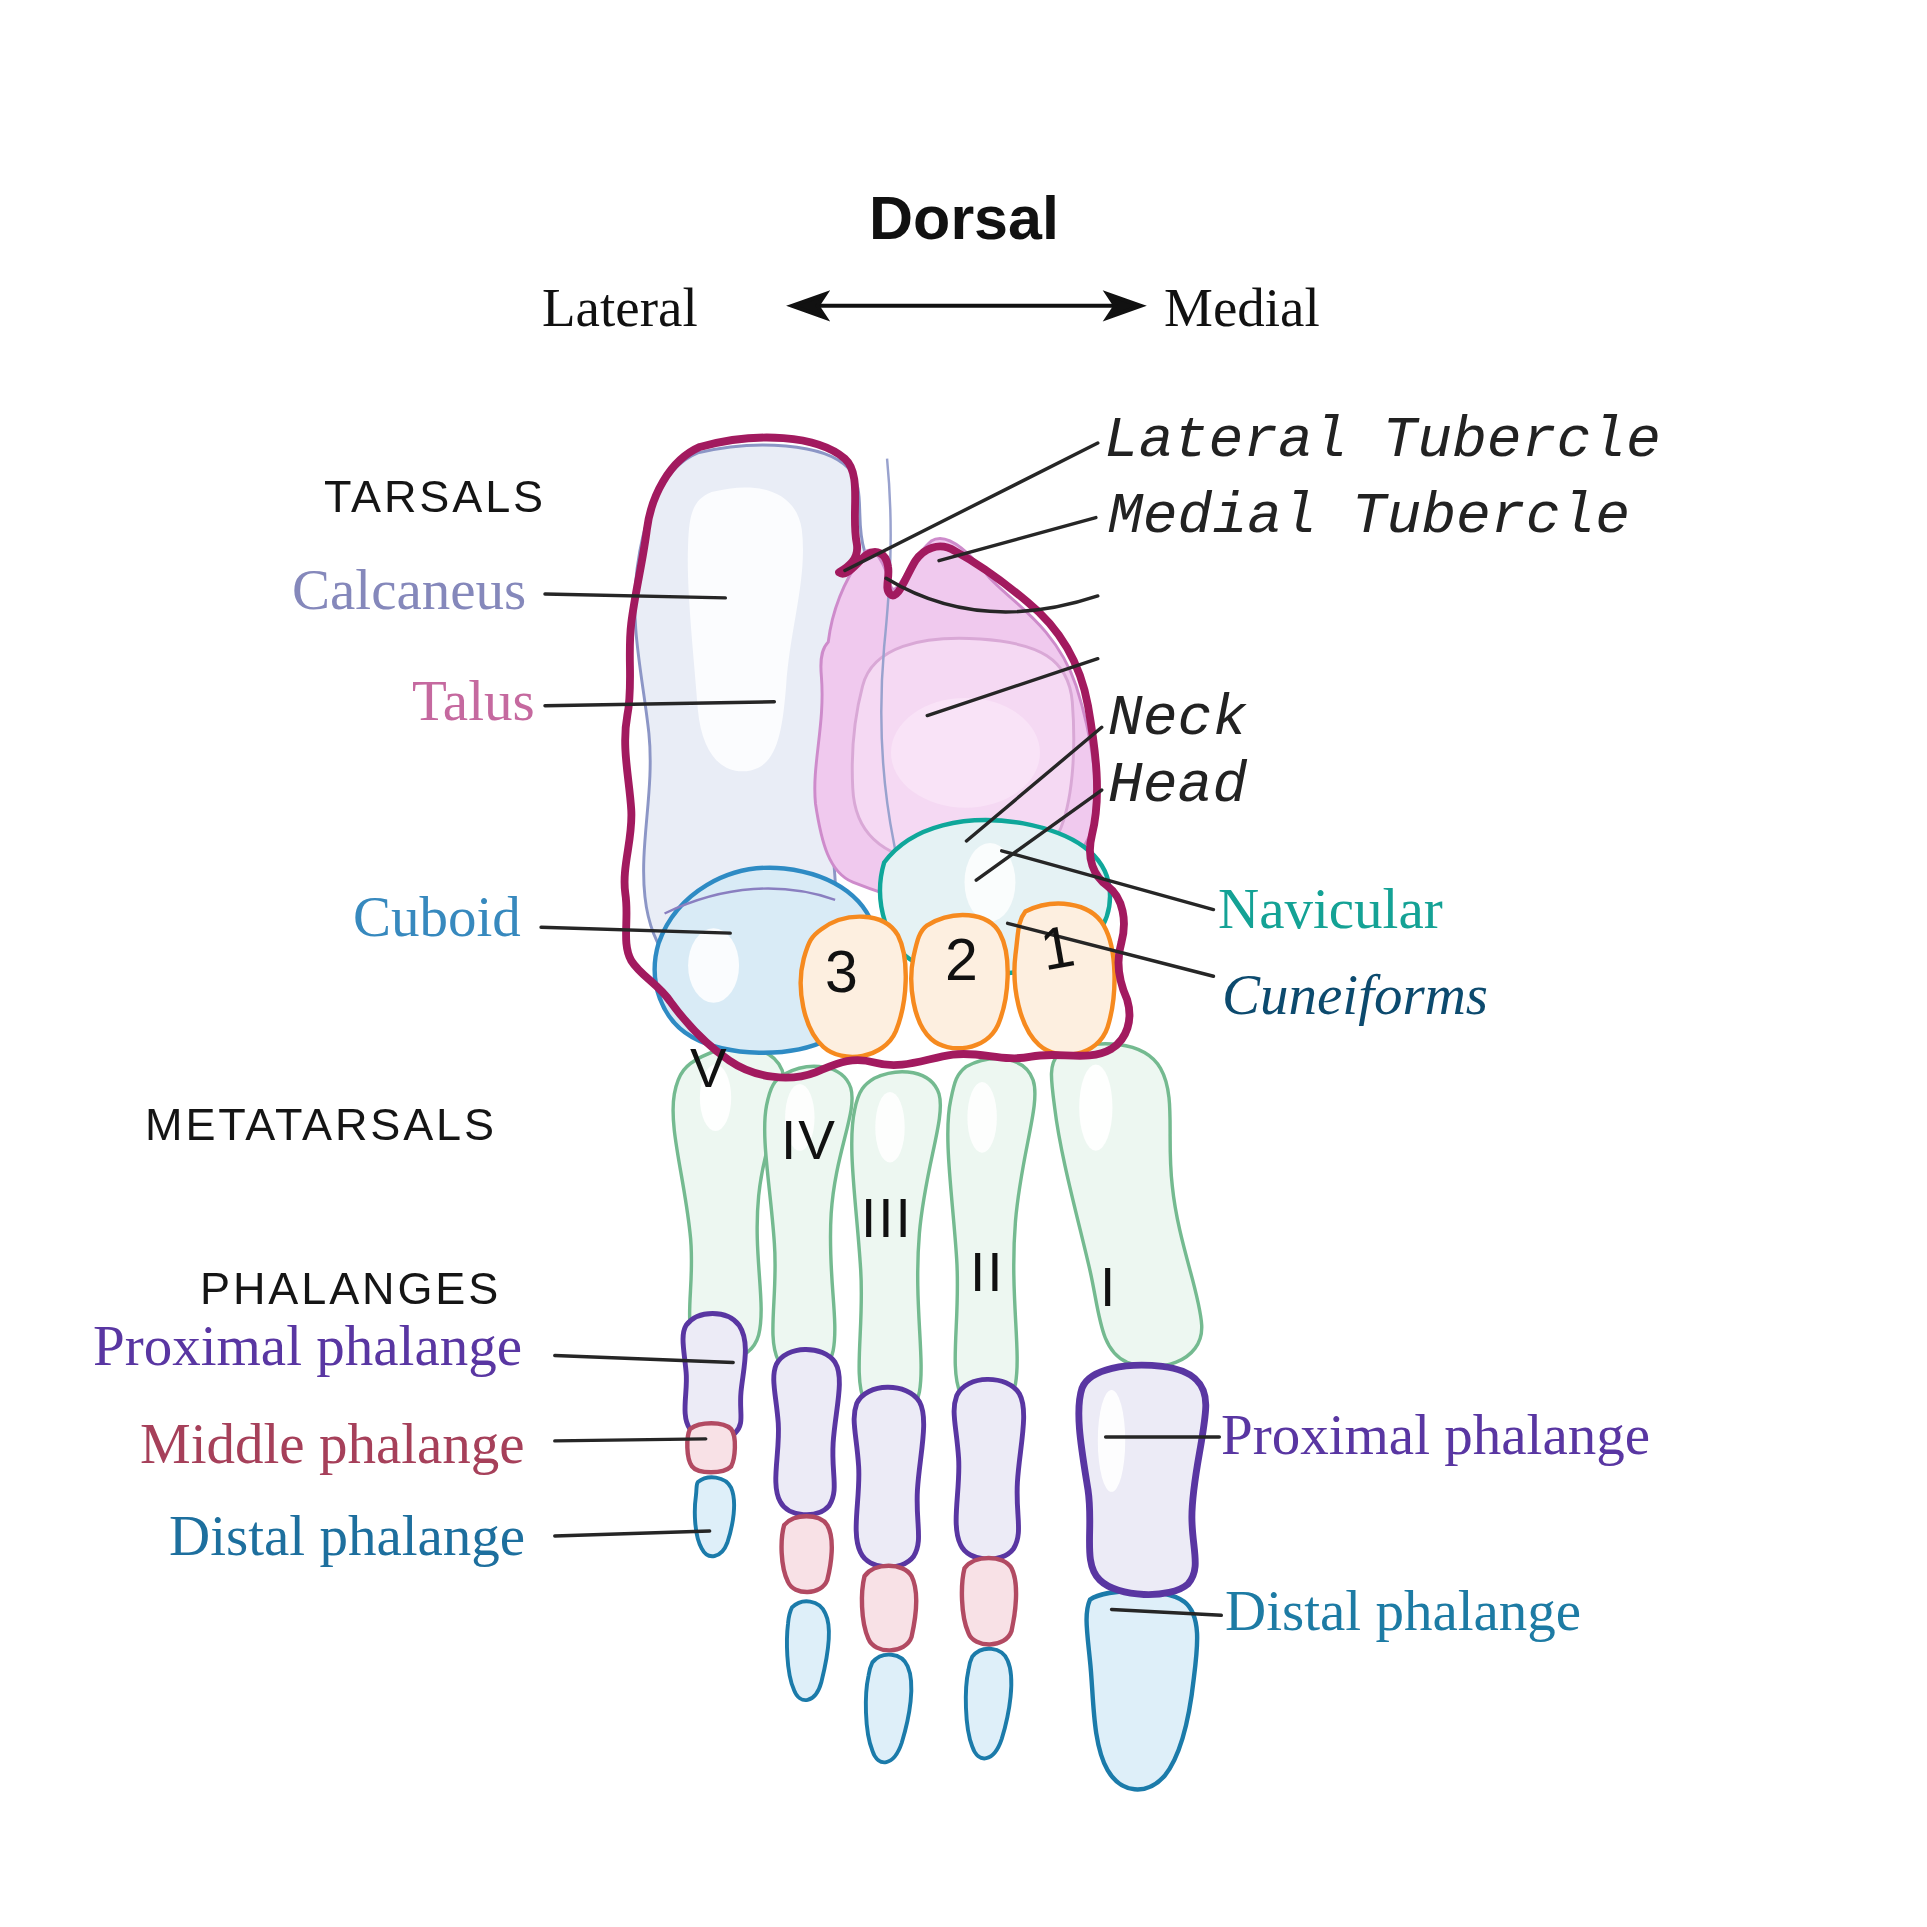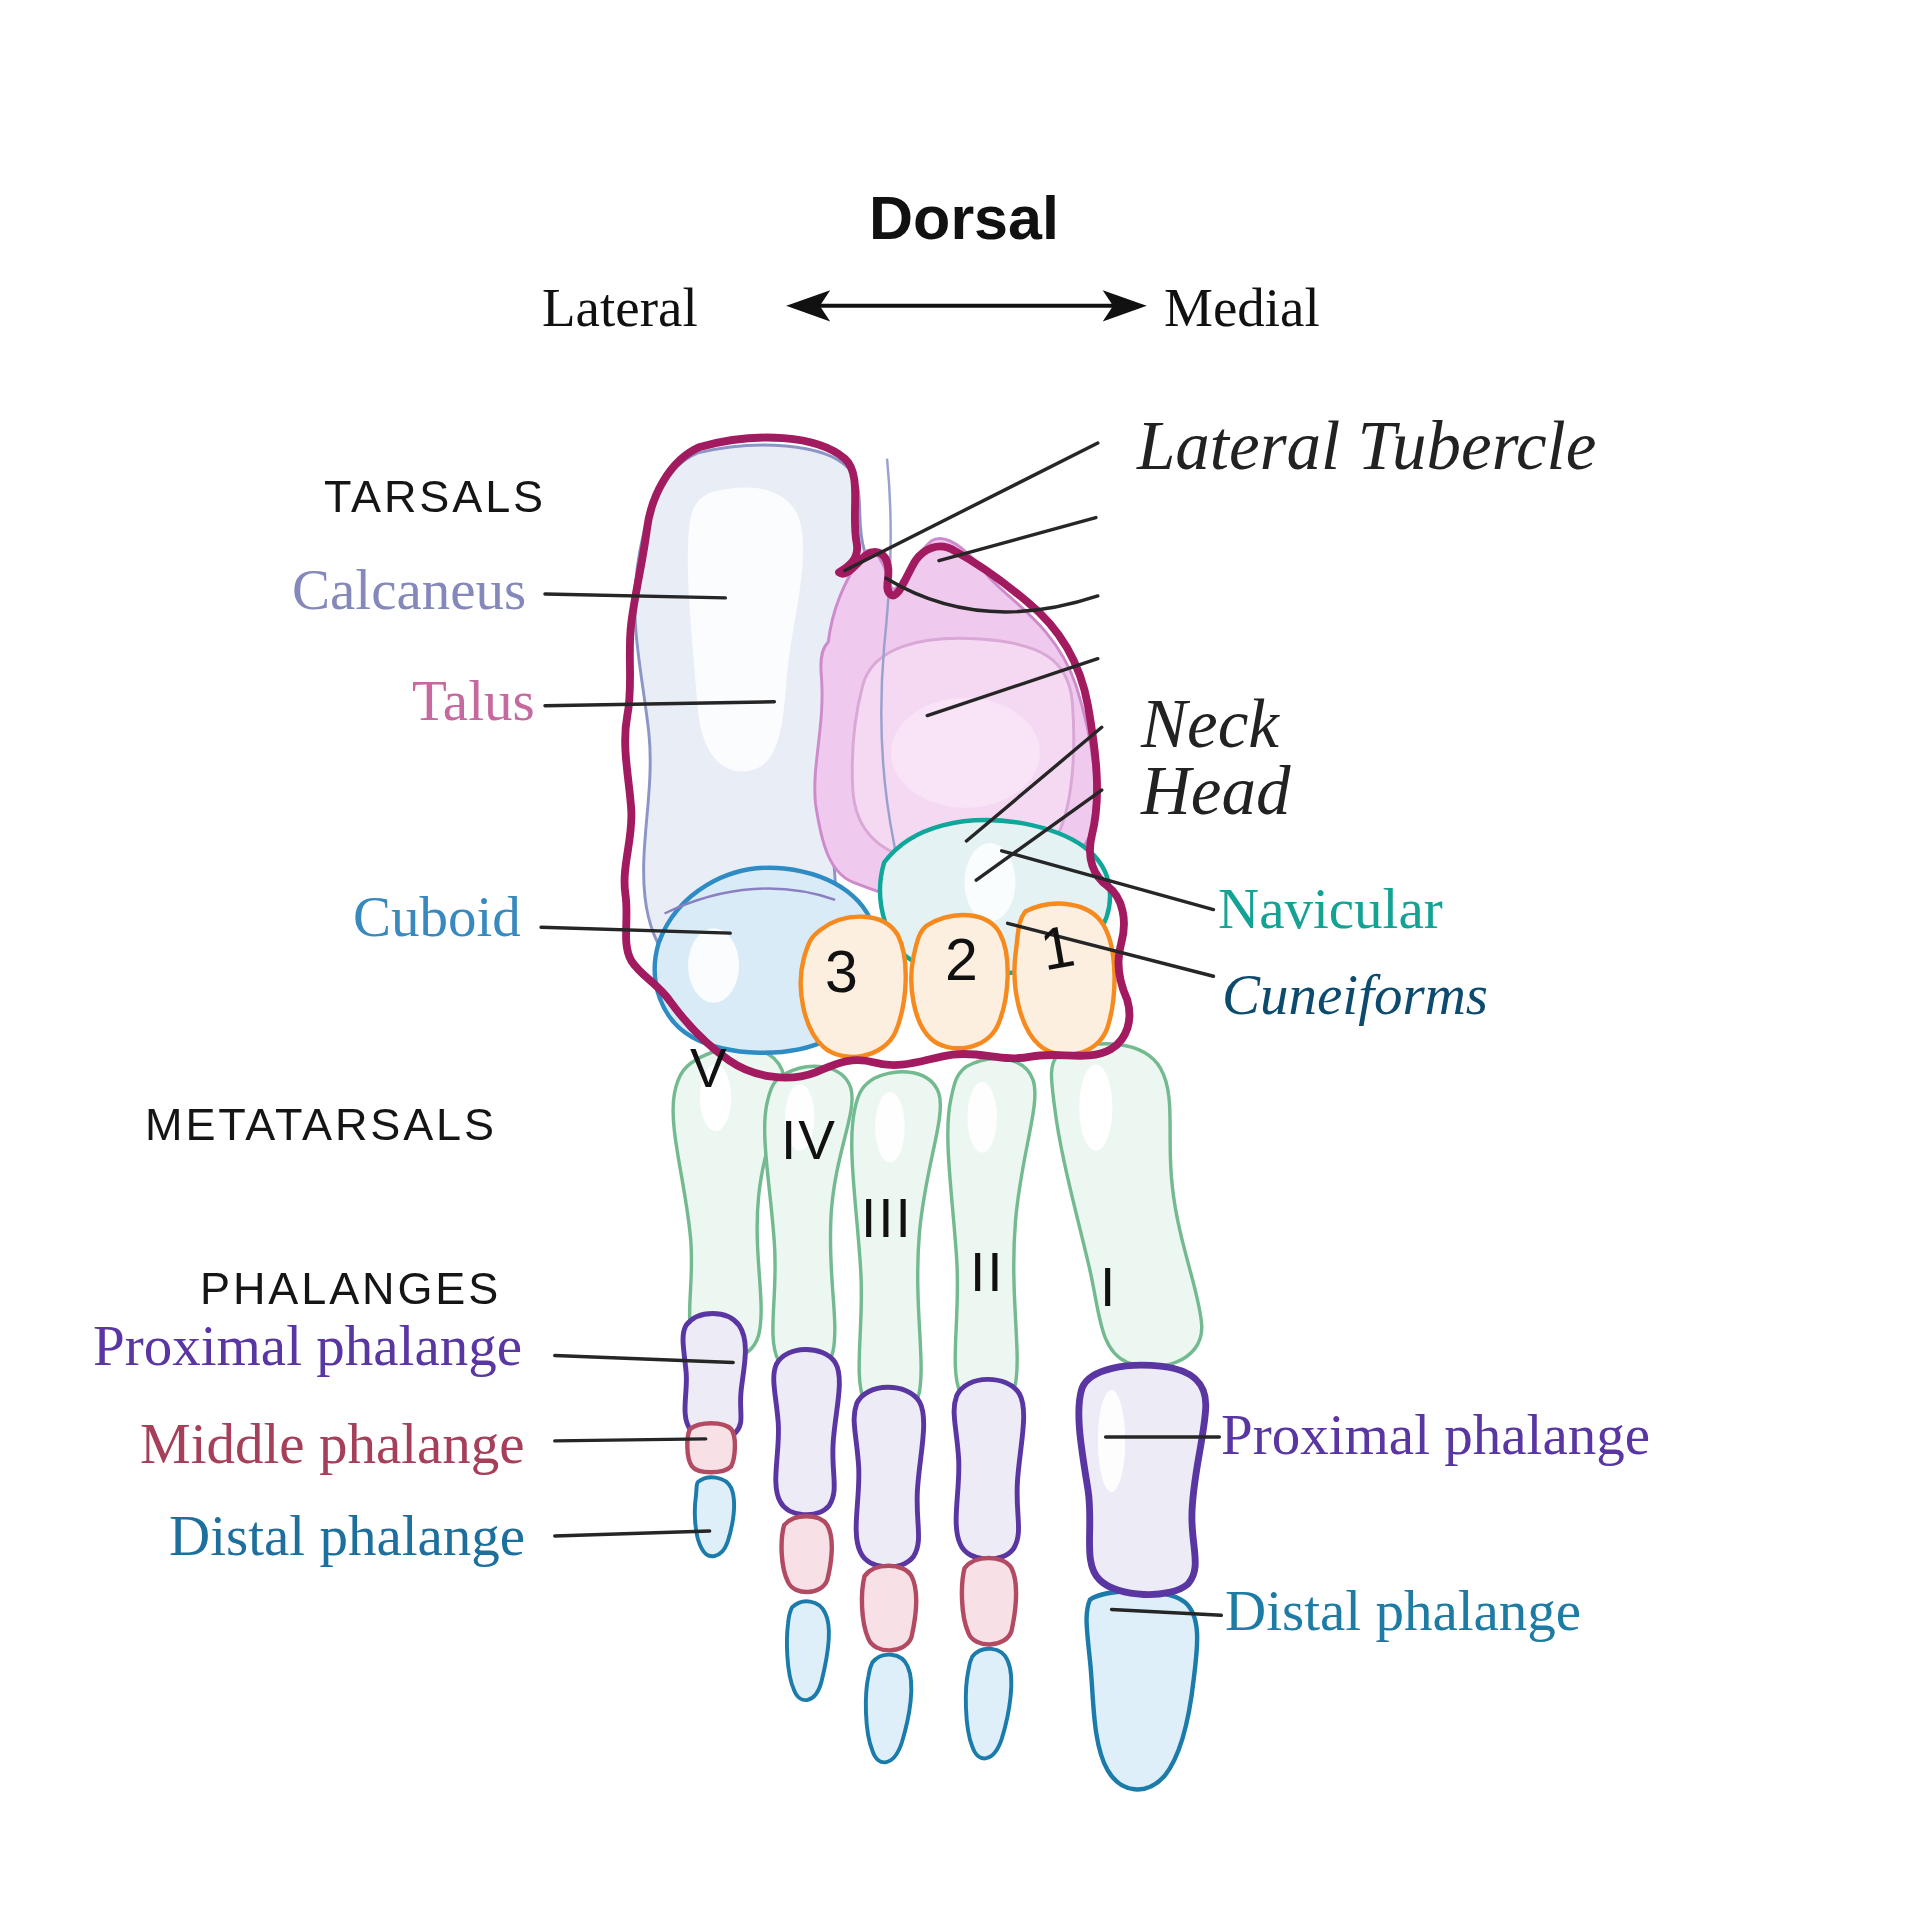--- a/index.html
+++ b/index.html
@@ -8,21 +8,21 @@
   .stage svg{position:absolute;left:0;top:0;}
   .lbl{position:absolute;white-space:nowrap;line-height:1;}
   .title{left:0;right:0;top:49px;text-align:center;font-size:90px;font-weight:300;
          letter-spacing:2px;color:#1c1c1e;}
   .subtitle{left:0;right:0;top:188px;text-align:center;font-size:61px;font-weight:700;color:#111;}
   .orient{font-family:"Liberation Serif",serif;font-size:55px;color:#111;top:280px;}
   .orient.lat{left:542px;}
   .orient.med{left:1164px;}
   .sect{font-size:45px;font-weight:500;letter-spacing:2.9px;color:#151515;}
   .serif{font-family:"Liberation Serif",serif;font-size:57px;}
-  .ital{font-family:Liberation Serif, serif;font-style:italic;font-size:69px;color:#222;margin-left:33px;}
+  .ital{font-family:Liberation Mono, monospace;font-style:italic;font-size:58px;color:#222;}
   .num{font-size:59px;font-weight:500;color:#111;}
   .roman{font-size:55px;font-weight:500;color:#111;letter-spacing:2px;}
 </style>
 </head>
 <body>
 
 <div class="stage">
 
   <svg width="1928" height="1928" viewBox="0 0 1967 1967">
 
@@ -133,20 +133,21 @@
   <div class="lbl sect" style="left:145px;top:1102px;">METATARSALS</div>
   <div class="lbl sect" style="left:200px;top:1266px;">PHALANGES</div>
 
   <div class="lbl serif" style="left:292px;top:561px;color:#8588BB;">Calcaneus</div>
   <div class="lbl serif" style="left:412px;top:672px;color:#C5699F;">Talus</div>
   <div class="lbl serif" style="left:353px;top:888px;color:#3789BE;">Cuboid</div>
   <div class="lbl serif" style="left:1218px;top:880px;color:#14A295;">Navicular</div>
   <div class="lbl serif" style="left:1222px;top:966px;color:#0c4a6e;font-style:italic;">Cuneiforms</div>
 
   <div class="lbl ital" style="left:1104px;top:412px;">Lateral Tubercle</div>
+  <div class="lbl ital" style="left:1108px;top:488px;">Medial Tubercle</div>
   <div class="lbl ital" style="left:1108px;top:690px;">Neck</div>
   <div class="lbl ital" style="left:1108px;top:757px;">Head</div>
 
   <div class="lbl serif" style="left:93px;top:1317px;color:#5936A2;">Proximal phalange</div>
   <div class="lbl serif" style="left:140px;top:1415px;color:#A6405A;">Middle phalange</div>
   <div class="lbl serif" style="left:169px;top:1507px;color:#1D6F9E;">Distal phalange</div>
   <div class="lbl serif" style="left:1221px;top:1406px;color:#5936A2;">Proximal phalange</div>
   <div class="lbl serif" style="left:1225px;top:1582px;color:#1D7BA4;">Distal phalange</div>
 
   <div class="lbl num" style="left:825px;top:943px;">3</div>

